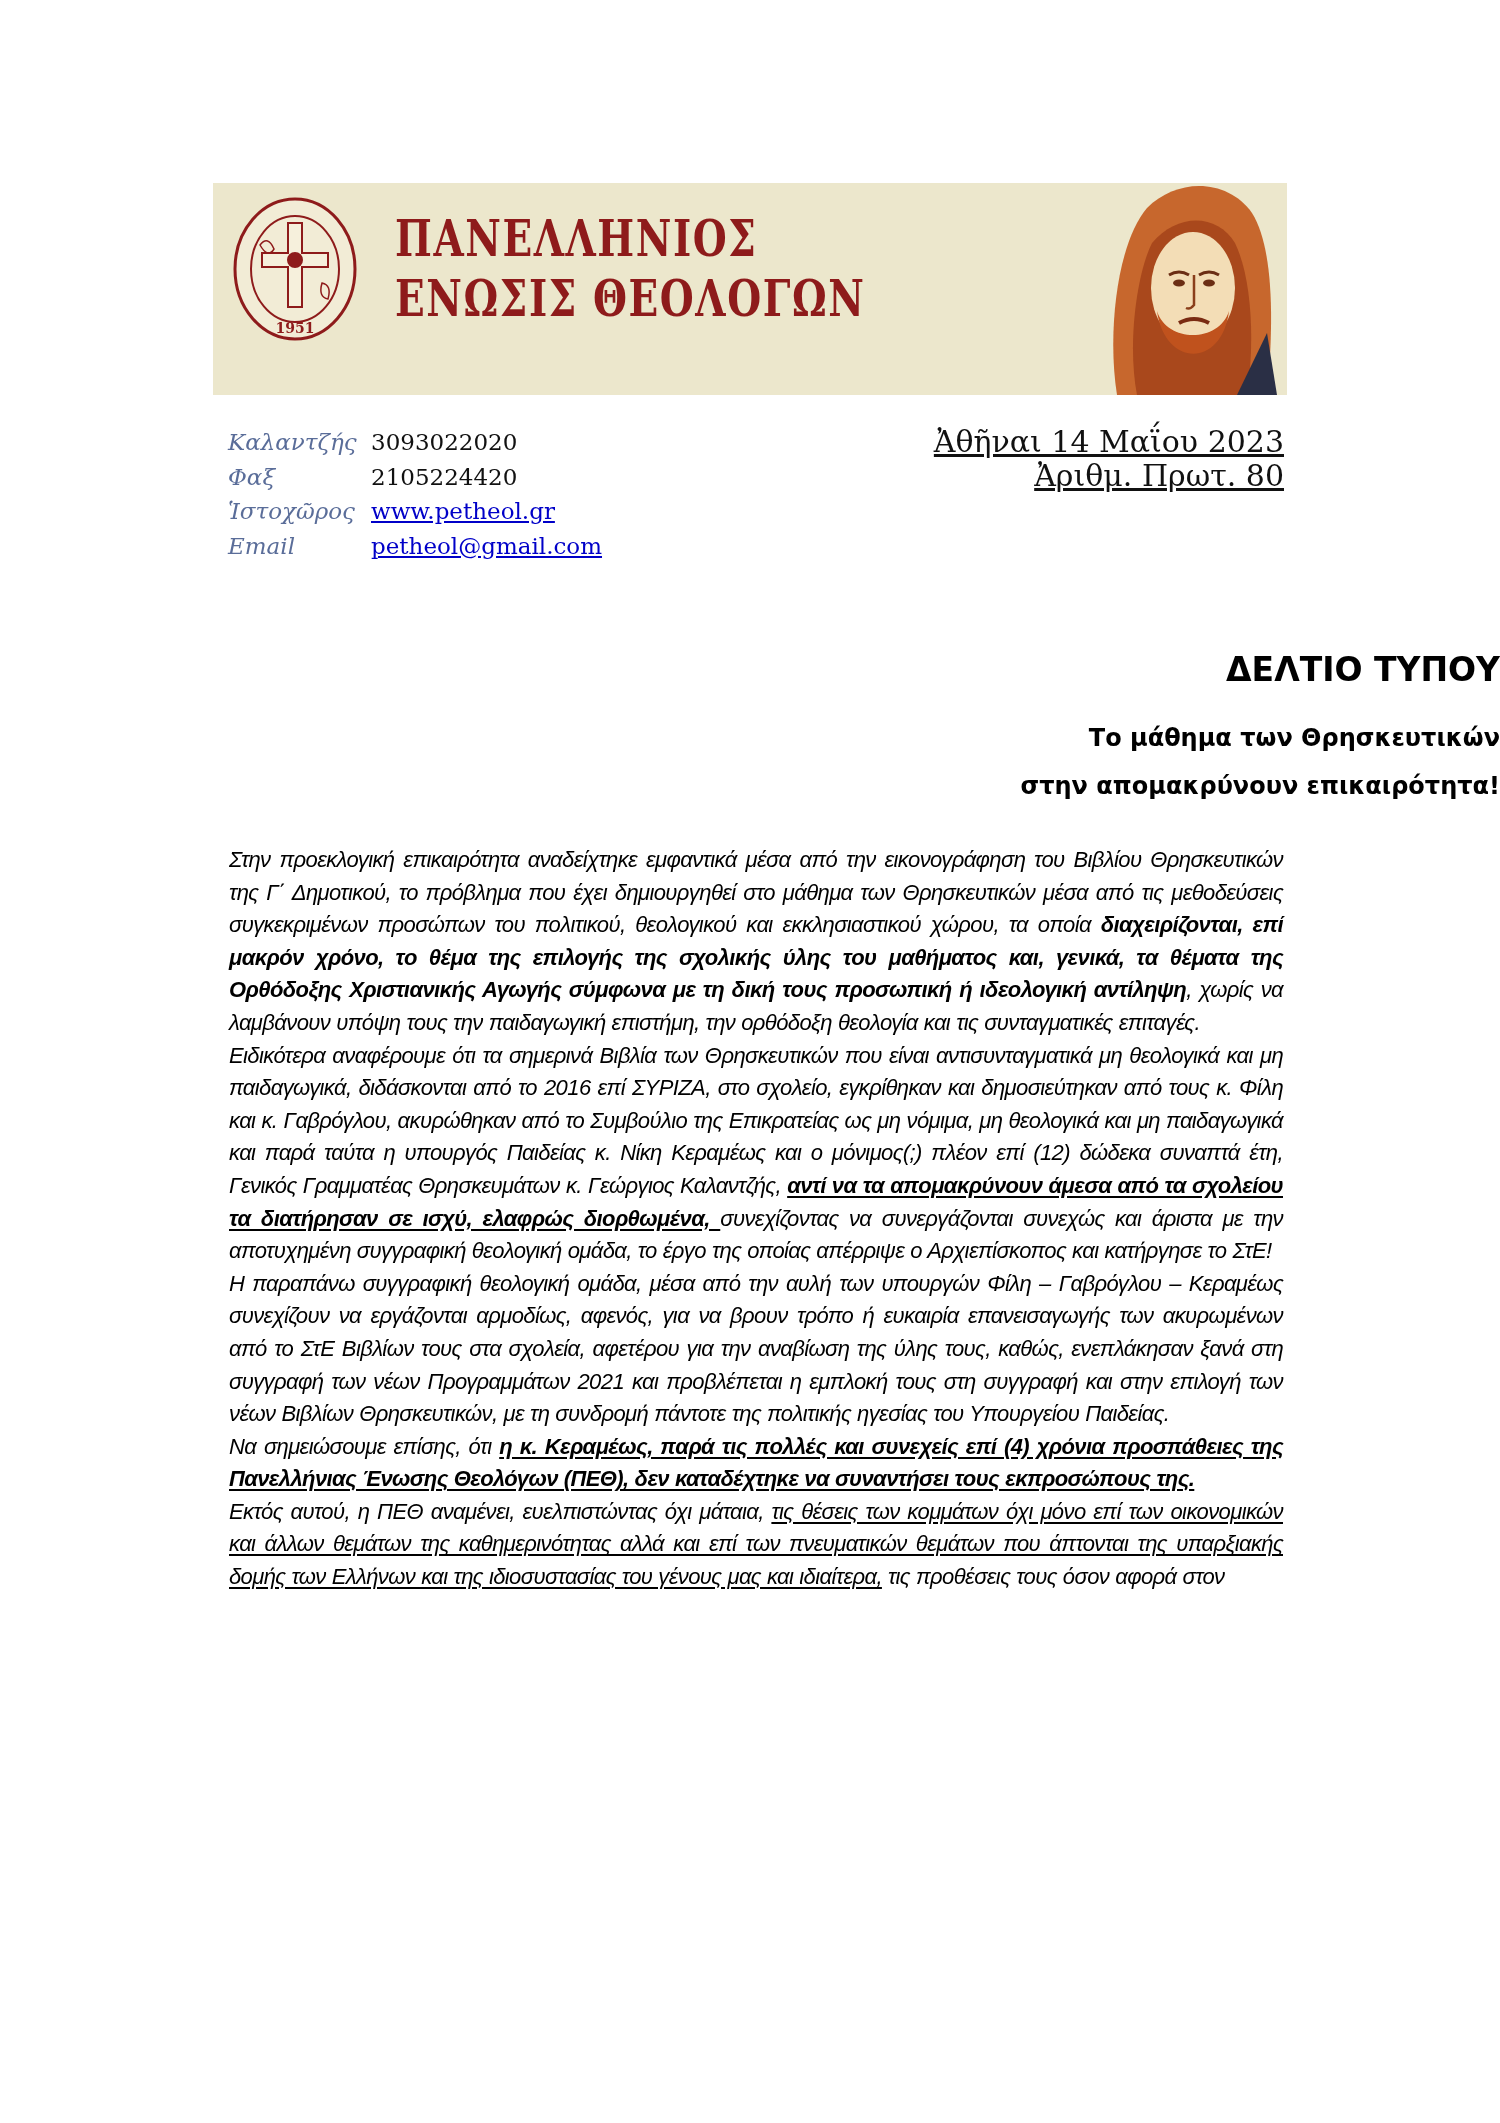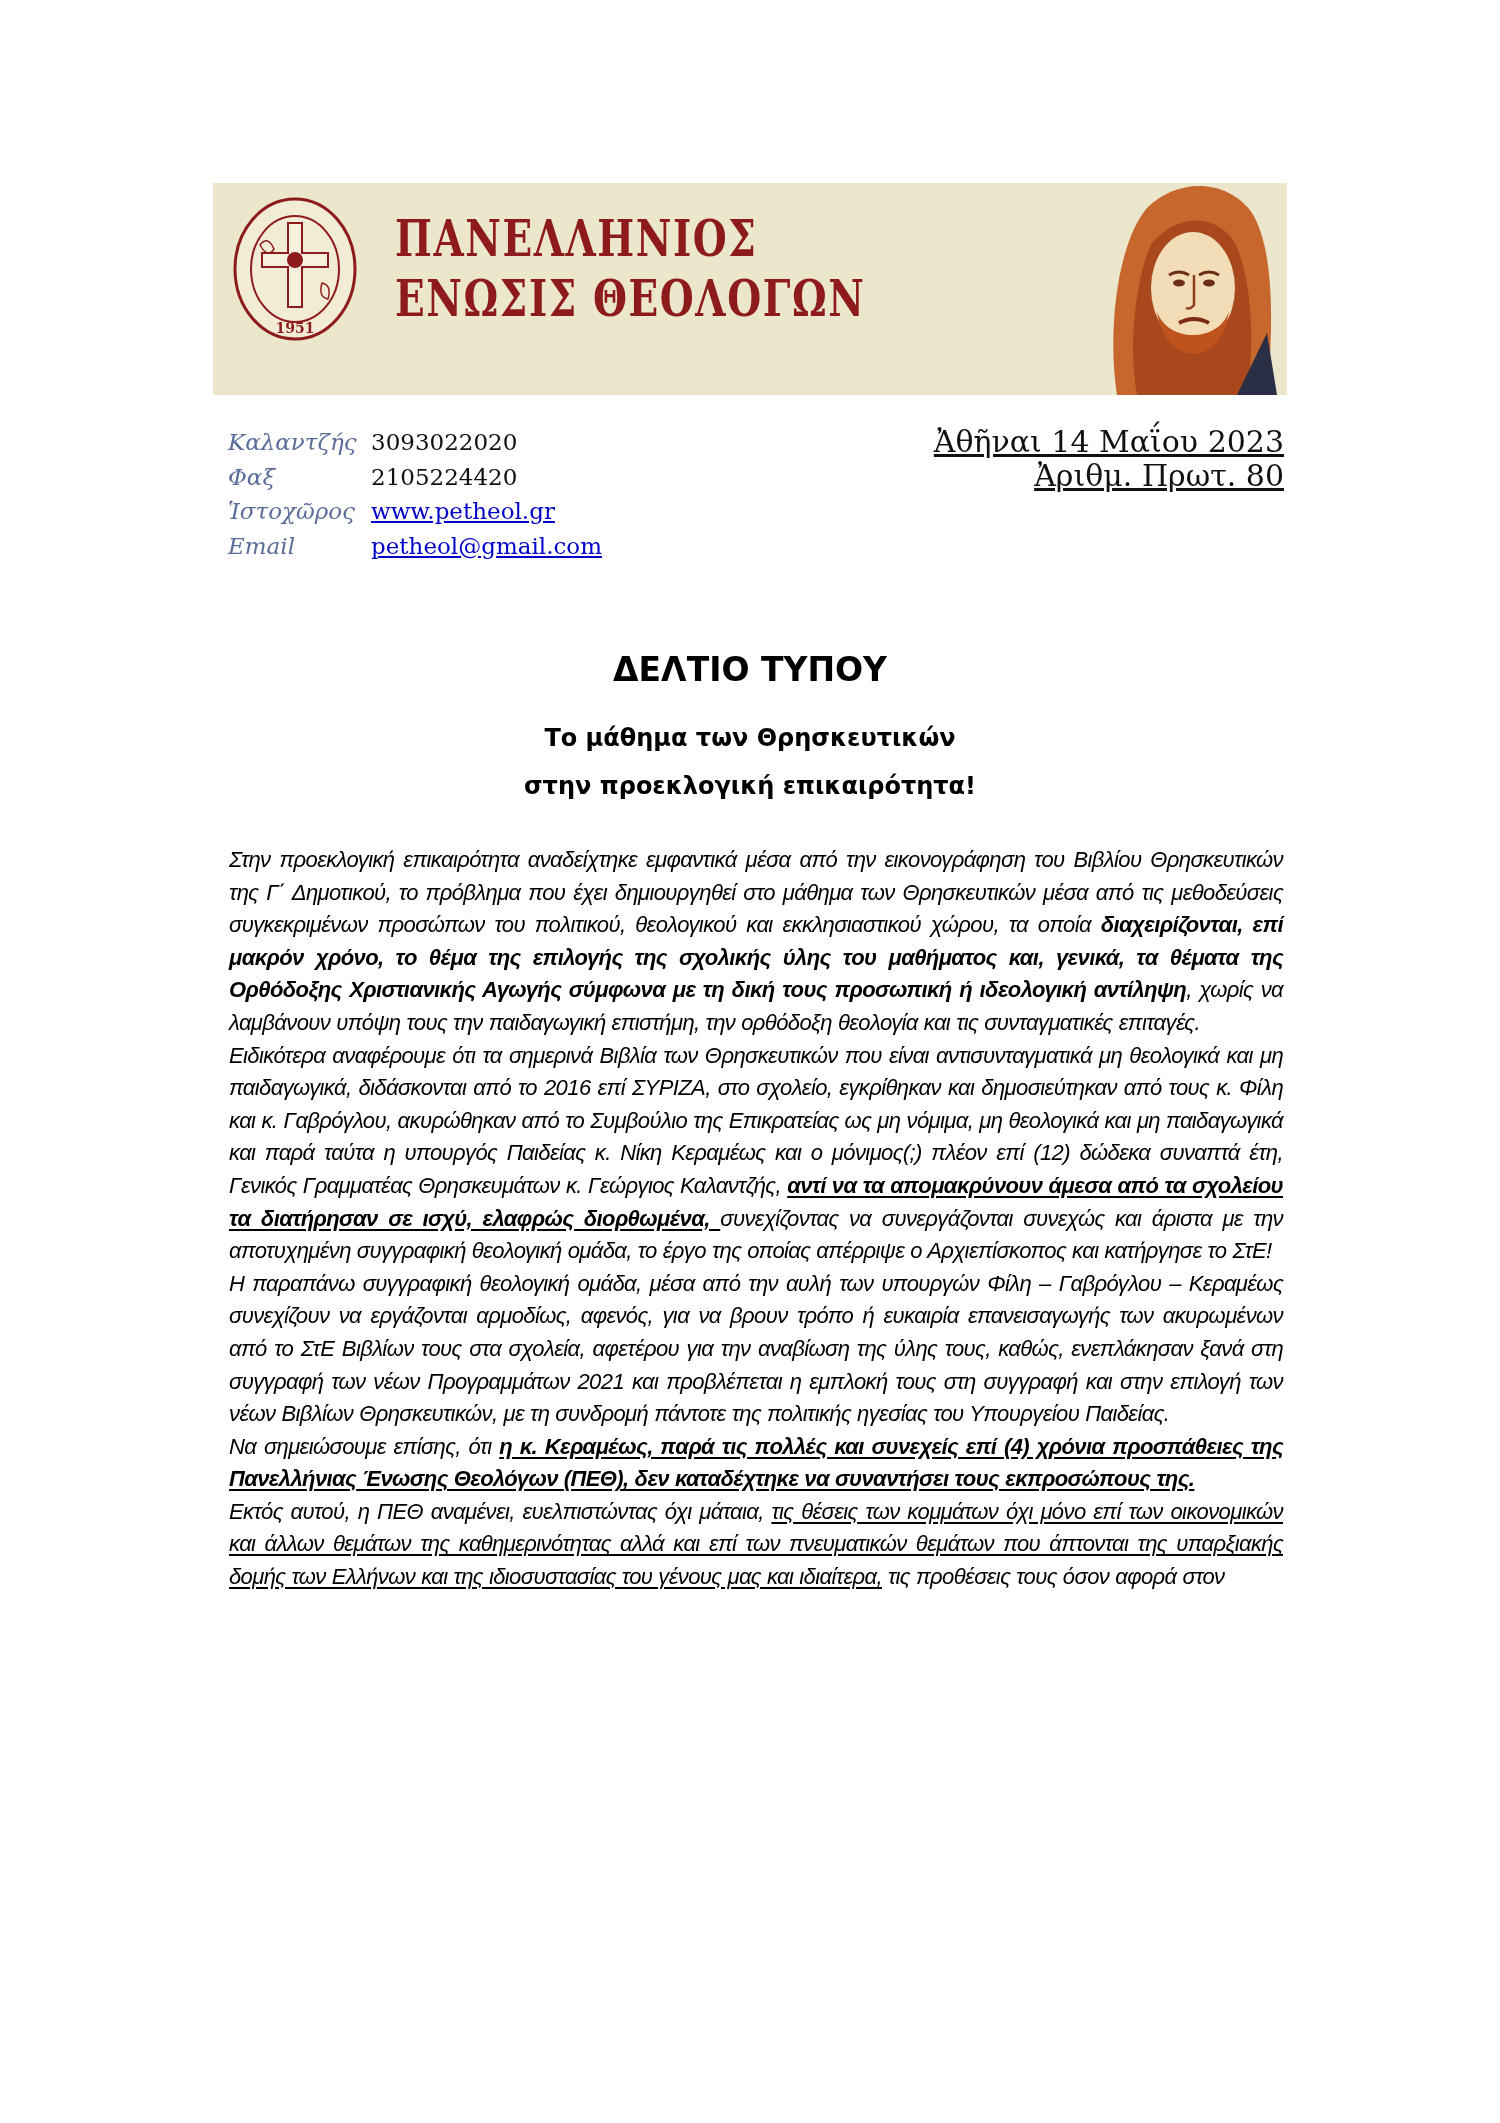--- a/index.html
+++ b/index.html
@@ -27,21 +27,21 @@
     .contact-label { width: 143px; color: #5a6d99; font-style: italic; }
     .contact-value { color: #111; }
     .contact-value a { color: #0000c8; text-decoration: underline; }
 
     .dateblock {
       position: absolute; right: 216px; top: 425px; text-align: right;
       font-family: "DejaVu Serif", serif; font-size: 30px; line-height: 34px; color: #111; text-decoration: underline;
     }
 
     .headings {
-      position: absolute; left: 0; width: 1500px; top: 648px; text-align: center;
+      position: absolute; left: 0; width: 1500px; top: 648px; text-align: right;
       font-family: "DejaVu Sans", sans-serif; font-weight: bold; color: #000;
     }
     .h-press { font-size: 33px; line-height: 44px; margin-bottom: 22px; }
     .h-title { font-size: 24px; line-height: 48px; }
 
     .body-text {
       position: absolute; left: 229px; top: 844px; width: 1054px;
       font-family: "Liberation Sans", sans-serif; font-size: 22px;
       line-height: 32.6px; color: #000; text-align: justify;
       letter-spacing: -0.6px; word-spacing: 0.5px;
@@ -101,21 +101,21 @@
 </div>
 
 <div class="dateblock">
   <div>Ἀθῆναι 14 Μαΐου 2023</div>
   <div>Ἀριθμ. Πρωτ. 80</div>
 </div>
 
 <div class="headings">
   <div class="h-press">ΔΕΛΤΙΟ ΤΥΠΟΥ</div>
   <div class="h-title">Το μάθημα των Θρησκευτικών</div>
-  <div class="h-title">στην προεκλογική επικαιρότητα!</div>
+  <div class="h-title">στην απομακρύνουν επικαιρότητα!</div>
 </div>
 
 <div class="body-text">
   <p>
     <span>Στην προεκλογική επικαιρότητα αναδείχτηκε εμφαντικά μέσα από την εικονογράφηση του Βιβλίου  Θρησκευτικών της Γ΄ Δημοτικού, το πρόβλημα  που έχει δημιουργηθεί στο μάθημα των Θρησκευτικών μέσα από τις μεθοδεύσεις συγκεκριμένων προσώπων του πολιτικού, θεολογικού και εκκλησιαστικού χώρου, τα οποία </span><span class="b">διαχειρίζονται, επί μακρόν χρόνο, το θέμα της επιλογής της σχολικής ύλης του μαθήματος και, γενικά, τα θέματα της Ορθόδοξης Χριστιανικής Αγωγής σύμφωνα με τη δική τους προσωπική ή ιδεολογική αντίληψη</span><span>,  χωρίς να λαμβάνουν υπόψη τους την παιδαγωγική επιστήμη, την ορθόδοξη θεολογία και τις συνταγματικές επιταγές.</span>
   </p>
   <p>
     <span>Ειδικότερα αναφέρουμε ότι τα σημερινά Βιβλία των Θρησκευτικών που είναι αντισυνταγματικά μη θεολογικά και μη παιδαγωγικά, διδάσκονται από το 2016 επί ΣΥΡΙΖΑ, στο σχολείο, εγκρίθηκαν και δημοσιεύτηκαν από τους κ. Φίλη και κ. Γαβρόγλου, ακυρώθηκαν από το Συμβούλιο της Επικρατείας ως μη νόμιμα, μη θεολογικά και μη παιδαγωγικά και παρά ταύτα η υπουργός Παιδείας κ. Νίκη Κεραμέως και ο μόνιμος(;) πλέον επί (12) δώδεκα συναπτά έτη,  Γενικός Γραμματέας Θρησκευμάτων κ. Γεώργιος Καλαντζής, </span><span class="b u">αντί να τα απομακρύνουν άμεσα από τα σχολείου τα διατήρησαν σε ισχύ, ελαφρώς διορθωμένα, </span><span>συνεχίζοντας να συνεργάζονται συνεχώς και άριστα με την αποτυχημένη συγγραφική θεολογική ομάδα, το έργο της οποίας απέρριψε ο Αρχιεπίσκοπος και κατήργησε το ΣτΕ!</span>
   </p>
   <p>Η παραπάνω συγγραφική θεολογική ομάδα, μέσα από την αυλή των υπουργών Φίλη – Γαβρόγλου – Κεραμέως συνεχίζουν να εργάζονται αρμοδίως, αφενός, για να βρουν τρόπο ή ευκαιρία επανεισαγωγής των ακυρωμένων από το ΣτΕ Βιβλίων τους στα σχολεία, αφετέρου για την αναβίωση της ύλης τους, καθώς, ενεπλάκησαν ξανά στη συγγραφή των νέων Προγραμμάτων 2021 και προβλέπεται η εμπλοκή τους στη συγγραφή και στην επιλογή των νέων Βιβλίων Θρησκευτικών, με τη συνδρομή πάντοτε της πολιτικής ηγεσίας του Υπουργείου Παιδείας.</p>

